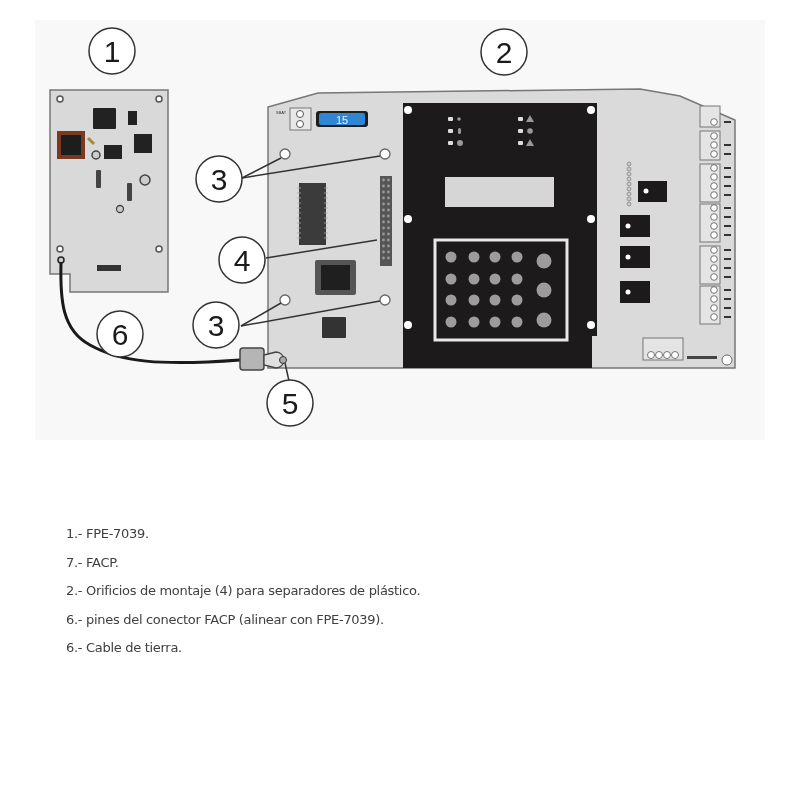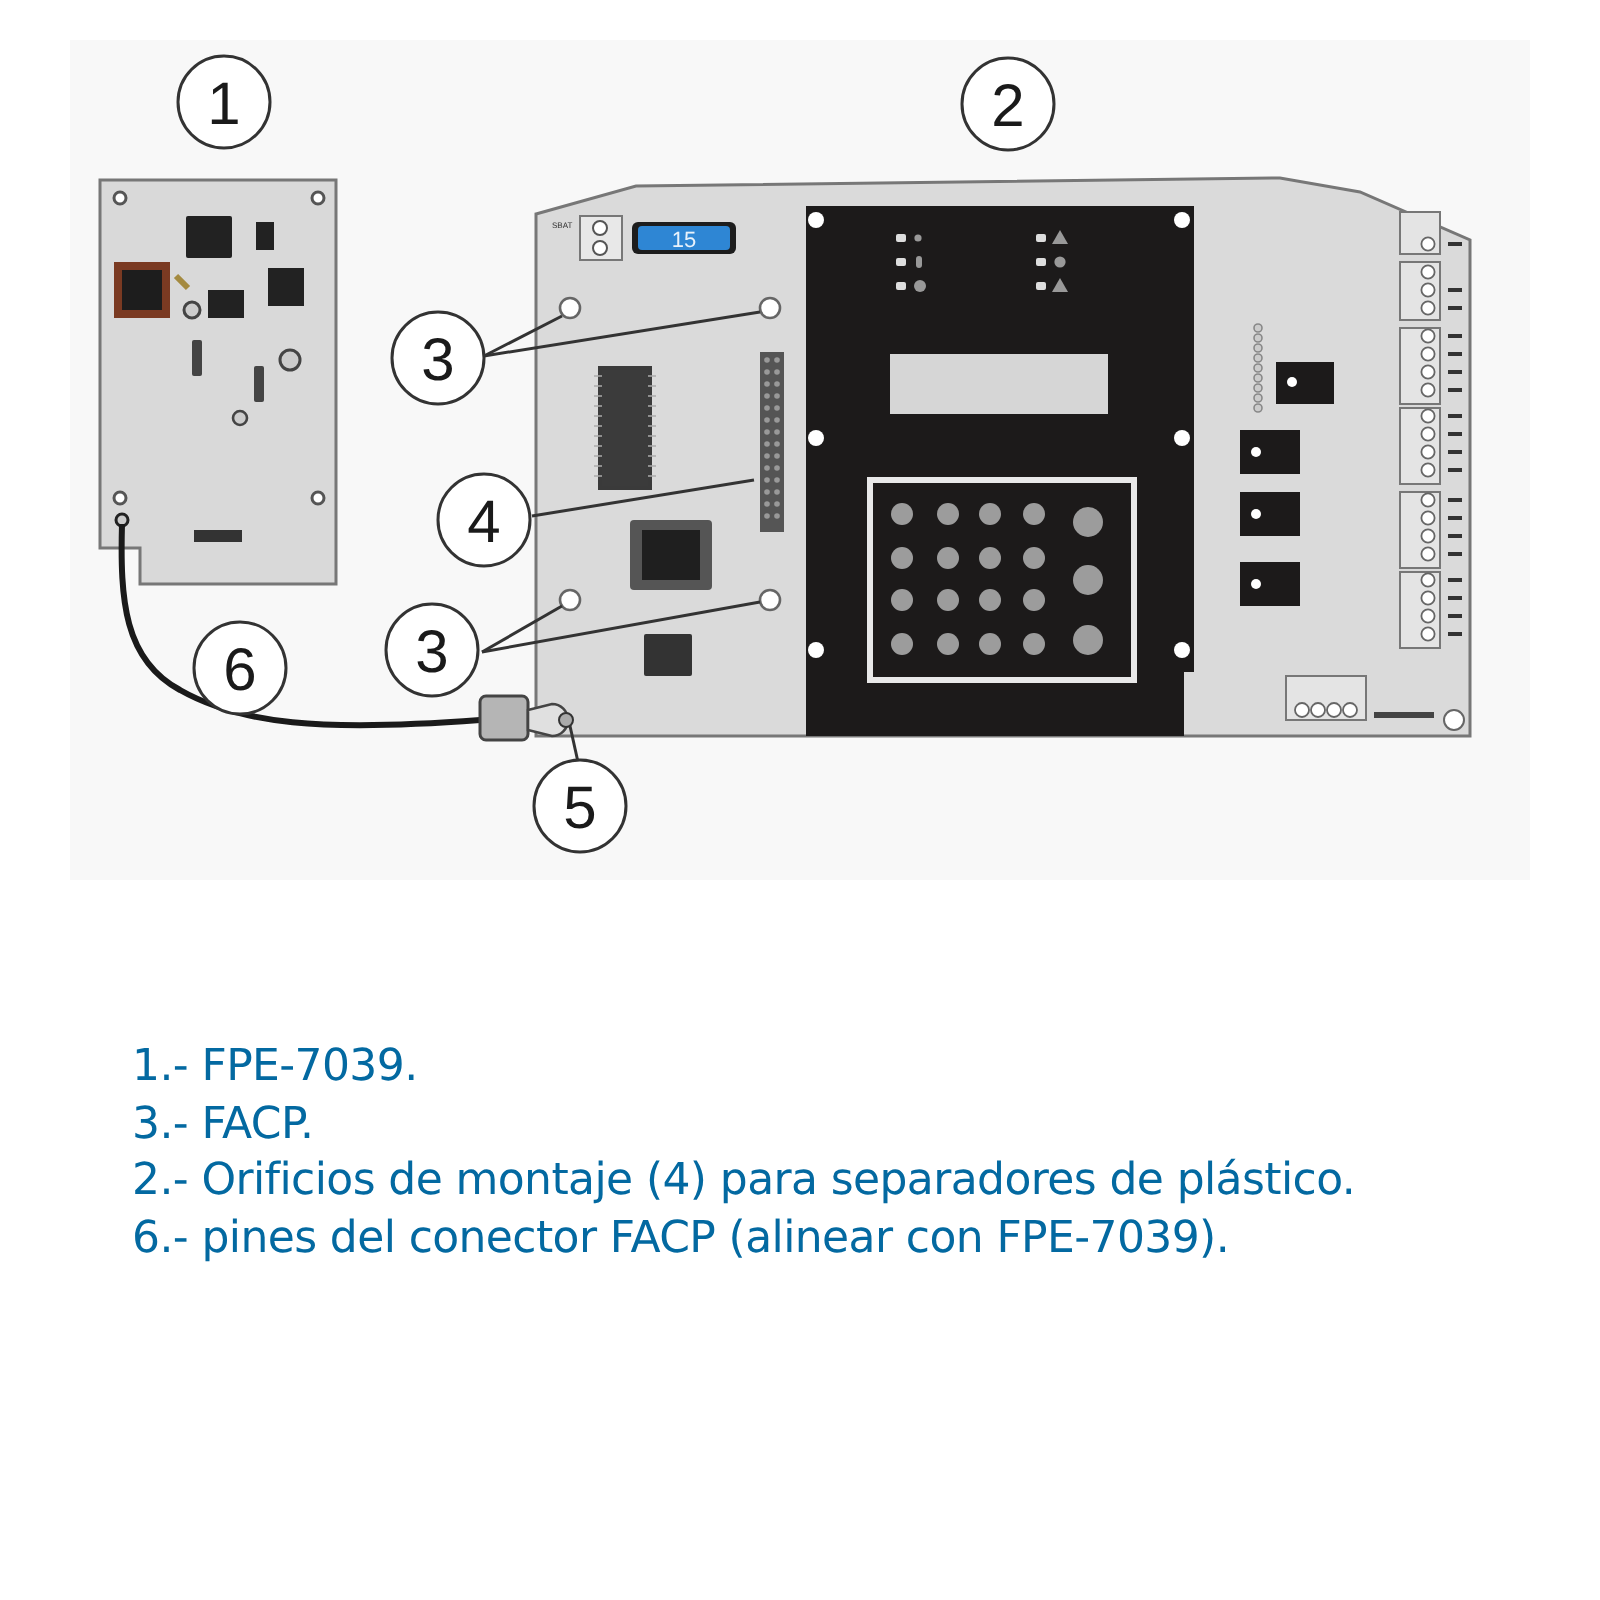--- a/index.html
+++ b/index.html
@@ -1,20 +1,20 @@
 <!DOCTYPE html>
 <html><head>
   <meta charset="utf-8">
   <style>
     html, body { margin: 0; padding: 0; background: #ffffff; }
     body { width: 800px; height: 800px; position: relative; overflow: hidden; font-family: "Liberation Sans", sans-serif; }
     .diagram { position: absolute; left: 0; top: 0; width: 800px; height: 450px; }
     .callout-text { font-family: "Liberation Sans", sans-serif; font-size: 30px; fill: #1a1a1a; }
     .legend { position: absolute; left: 66px; top: 520px; margin: 0; padding: 0; list-style: none; }
-    .legend li { font-family: "DejaVu Sans", sans-serif; font-size: 22px; color: #0369a1; line-height: 28.6px; white-space: nowrap; letter-spacing: -0.3px; }
+    .legend li { font-family: "DejaVu Sans", sans-serif; font-size: 13px; color: #404040; line-height: 28.6px; white-space: nowrap; letter-spacing: -0.3px; }
   </style>
 </head>
 <body>
 
 <svg class="diagram" viewBox="0 0 800 450" xmlns="http://www.w3.org/2000/svg">
 
   <rect x="35" y="20" width="730" height="420" fill="#f8f8f8"></rect>
 
   <g>
     <path d="M50 90 H168 V292 H70 V274 H50 Z" fill="#d9d9d9" stroke="#777" stroke-width="1.5"></path>
@@ -287,16 +287,17 @@
     <text class="callout-text" x="120" y="345" text-anchor="middle">6</text>
   </g>
   <g>
     <circle cx="290" cy="403" r="23" fill="#fff" stroke="#333" stroke-width="1.5"></circle>
     <text class="callout-text" x="290" y="414" text-anchor="middle">5</text>
   </g>
 </svg>
 
 <ul class="legend">
   <li>1.- FPE-7039.</li>
-  <li>3.- FACP.</li>
+  <li>7.- FACP.</li>
   <li>2.- Orificios de montaje (4) para separadores de plástico.</li>
   <li>6.- pines del conector FACP (alinear con FPE-7039).</li>
+  <li>6.- Cable de tierra.</li>
 </ul>
 
 </body></html>

